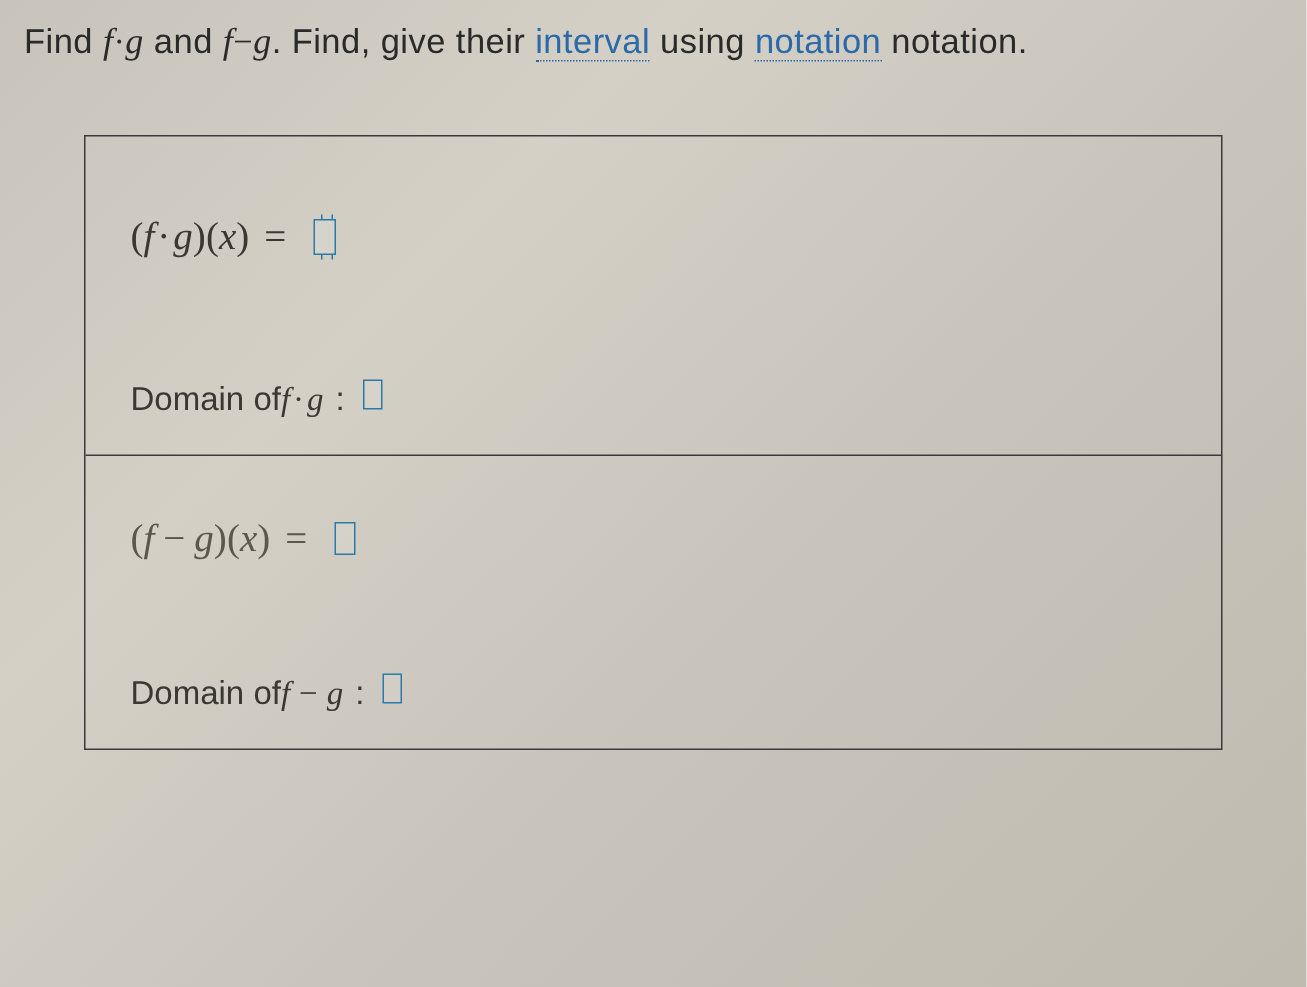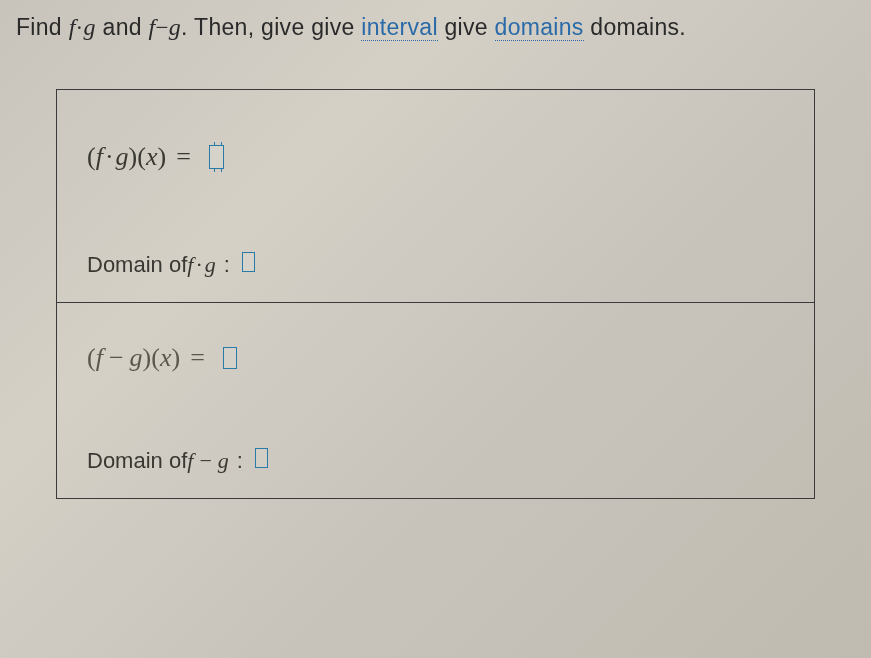--- a/index.html
+++ b/index.html
@@ -136,21 +136,21 @@
     }
     .colon {
       font-style: normal;
       margin: 0 4px 0 8px;
     }
   </style>
 </head>
 <body>
 
 <div class="instruction">
-  <span>Find </span><span class="math-i">f</span><span class="op">·</span><span class="math-i">g</span><span> and </span><span class="math-i">f</span><span class="op">−</span><span class="math-i">g</span><span>. Then, give give </span><span class="link">interval</span><span> give </span><span class="link">domains</span><span> domains.</span>
+  <span>Find </span><span class="math-i">f</span><span class="op">·</span><span class="math-i">g</span><span> and </span><span class="math-i">f</span><span class="op">−</span><span class="math-i">g</span><span>. Find, give their </span><span class="link">interval</span><span> using </span><span class="link">notation</span><span> notation.</span>
 </div>
 
 <div class="main-box">
   <div class="section top">
     <div class="eq-row">
       <span class="paren">(</span>
         <span class="mi">f</span>
         <span class="dot">·</span>
         <span class="mi">g</span>
         <span class="paren">)</span>

